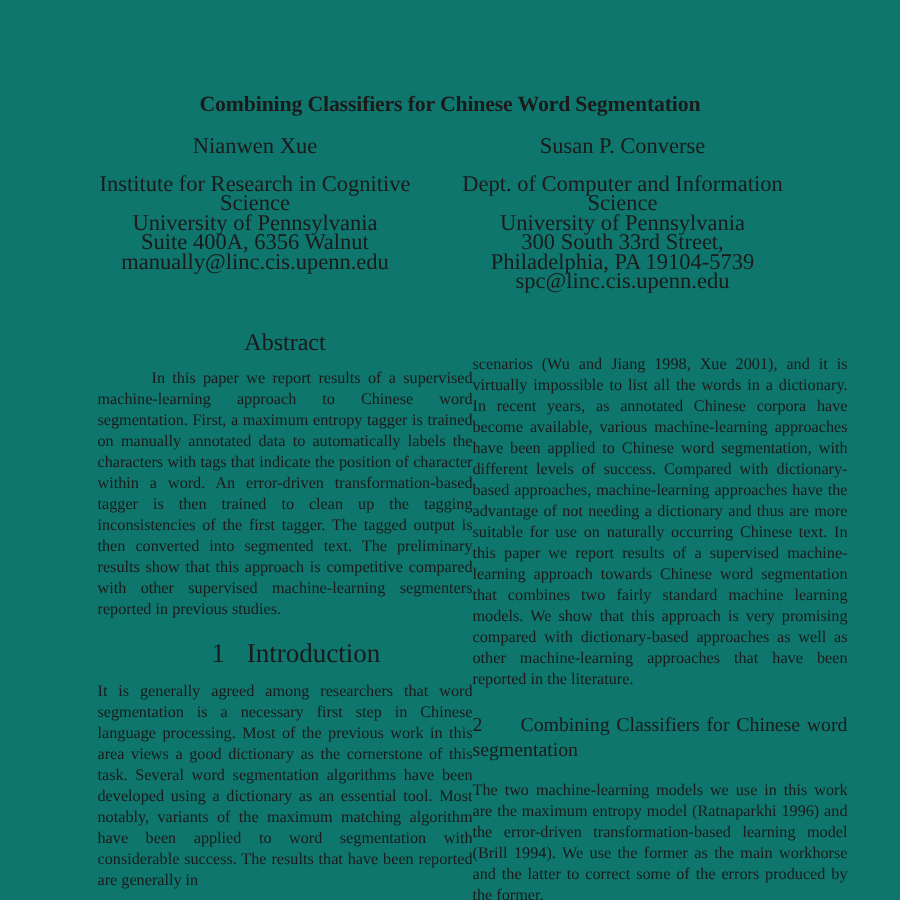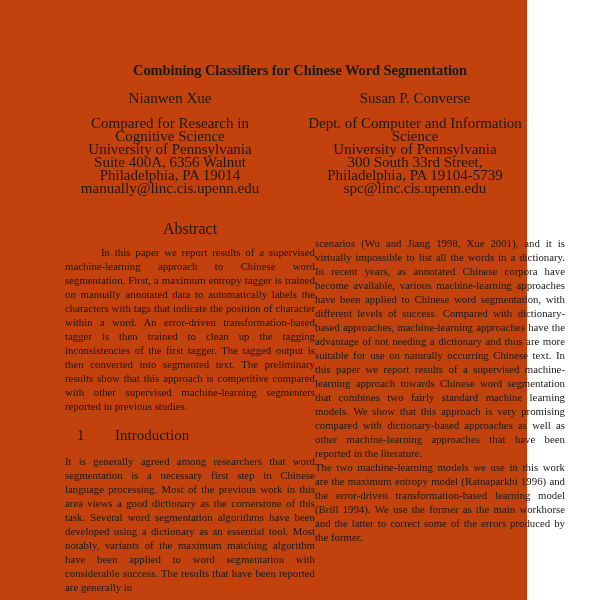--- a/index.html
+++ b/index.html
@@ -11,22 +11,22 @@
     width: 600px;
     height: 600px;
     overflow: hidden;
     position: relative;
     font-family: "Liberation Serif", "DejaVu Serif", serif;
     color: #1a1a1a;
   }
   .page {
     position: absolute;
     left: 0; top: 0;
-    width: 527px; height: 600px;
-    background: #c2410c;
+    width: 600px; height: 600px;
+    background: #0f766e;
   }
   .title {
     position: absolute;
     top: 62px;
     left: 0; width: 600px;
     text-align: center;
     font-weight: bold;
     font-size: 14.5px;
     letter-spacing: -0.1px;
   }
@@ -58,24 +58,24 @@
     line-height: 17px;
   }
   .para {
     margin: 0;
     text-align: justify;
     hyphens: none;
   }
   .indent { text-indent: 36px; }
 
   .section-heading {
-    font-size: 15px;
+    font-size: 18px;
     line-height: 17px;
-    margin: 14px 0 10px 12px;
-    text-align: left;
+    margin: 14px 0 10px 0;
+    text-align: center;
   }
   .section-heading .num {
     display: inline-block;
     width: 38px;
   }
   .section-heading-2 {
     font-size: 13.2px;
     line-height: 17px;
     margin: 14px 0 12px 0;
     text-align: justify;
@@ -88,24 +88,23 @@
 </style>
 </head>
 <body>
 
 <div class="page">
 
   <div class="title">Combining Classifiers for Chinese Word Segmentation</div>
 
   <div class="author author-left">
     <div class="name">Nianwen Xue</div>
-    <div>Compared for Research in Cognitive Science</div>
+    <div>Institute for Research in Cognitive Science</div>
     <div>University of Pennsylvania</div>
     <div>Suite 400A, 6356 Walnut</div>
-    <div>Philadelphia, PA 19014</div>
     <div>manually@linc.cis.upenn.edu</div>
   </div>
 
   <div class="author author-right">
     <div class="name">Susan P. Converse</div>
     <div>Dept. of Computer and Information Science</div>
     <div>University of Pennsylvania</div>
     <div>300 South 33rd Street,</div>
     <div>Philadelphia, PA 19104-5739</div>
     <div>spc@linc.cis.upenn.edu</div>
@@ -117,16 +116,19 @@
 
     <div class="section-heading">
       <span class="num">1</span><span>Introduction</span>
     </div>
     <p class="para">It is generally agreed among researchers that word segmentation is a necessary first step in Chinese language processing. Most of the previous work in this area views a good dictionary as the cornerstone of this task. Several word segmentation algorithms have been developed using a dictionary as an essential tool. Most notably, variants of the maximum matching algorithm have been applied to word segmentation with considerable success. The results that have been reported are generally in</p>
   </div>
 
   <div class="col col-right">
     <p class="para">scenarios (Wu and Jiang 1998, Xue 2001), and it is virtually impossible to list all the words in a dictionary. In recent years, as annotated Chinese corpora have become available, various machine-learning approaches have been applied to Chinese word segmentation, with different levels of success. Compared with dictionary-based approaches, machine-learning approaches have the advantage of not needing a dictionary and thus are more suitable for use on naturally occurring Chinese text. In this paper we report results of a supervised machine-learning approach towards Chinese word segmentation that combines two fairly standard machine learning models. We show that this approach is very promising compared with dictionary-based approaches as well as other machine-learning approaches that have been reported in the literature.</p>
 
+    <div class="section-heading-2">
+      <span class="num">2</span><span>Combining Classifiers for Chinese word segmentation</span>
+    </div>
     <p class="para">The two machine-learning models we use in this work are the maximum entropy model (Ratnaparkhi 1996) and the error-driven transformation-based learning model (Brill 1994). We use the former as the main workhorse and the latter to correct some of the errors produced by the former.</p>
   </div>
 
 </div>
 
 </body></html>

